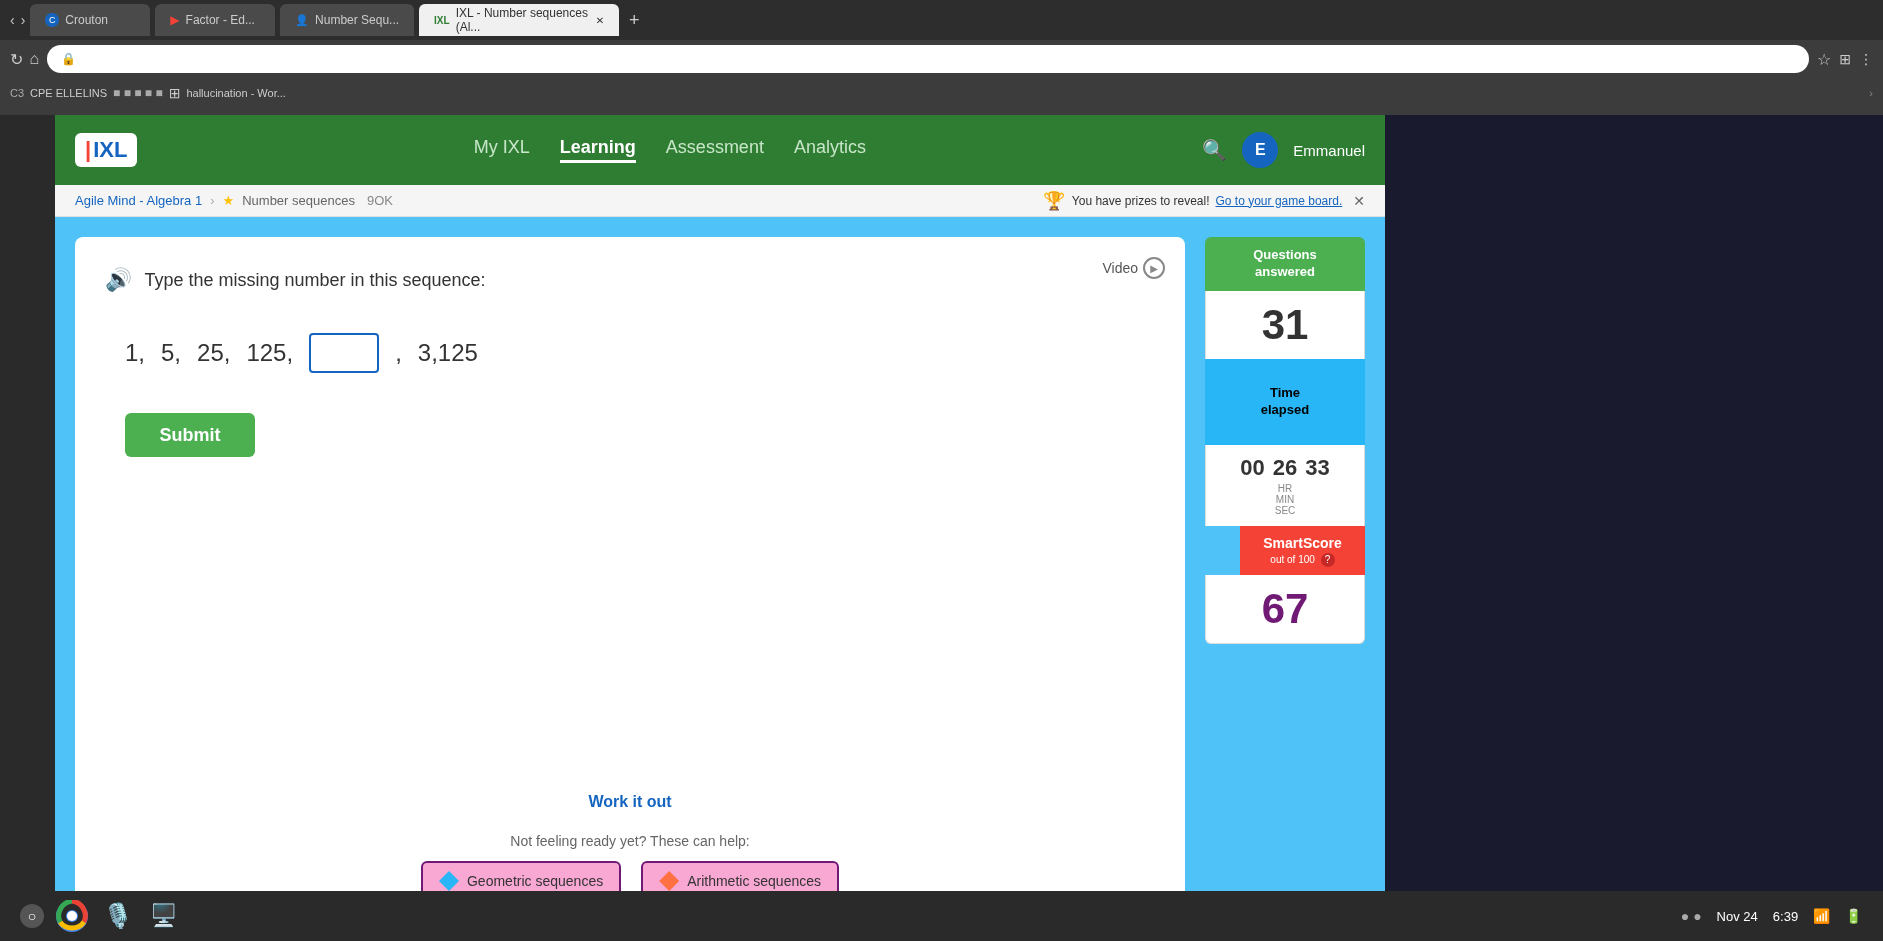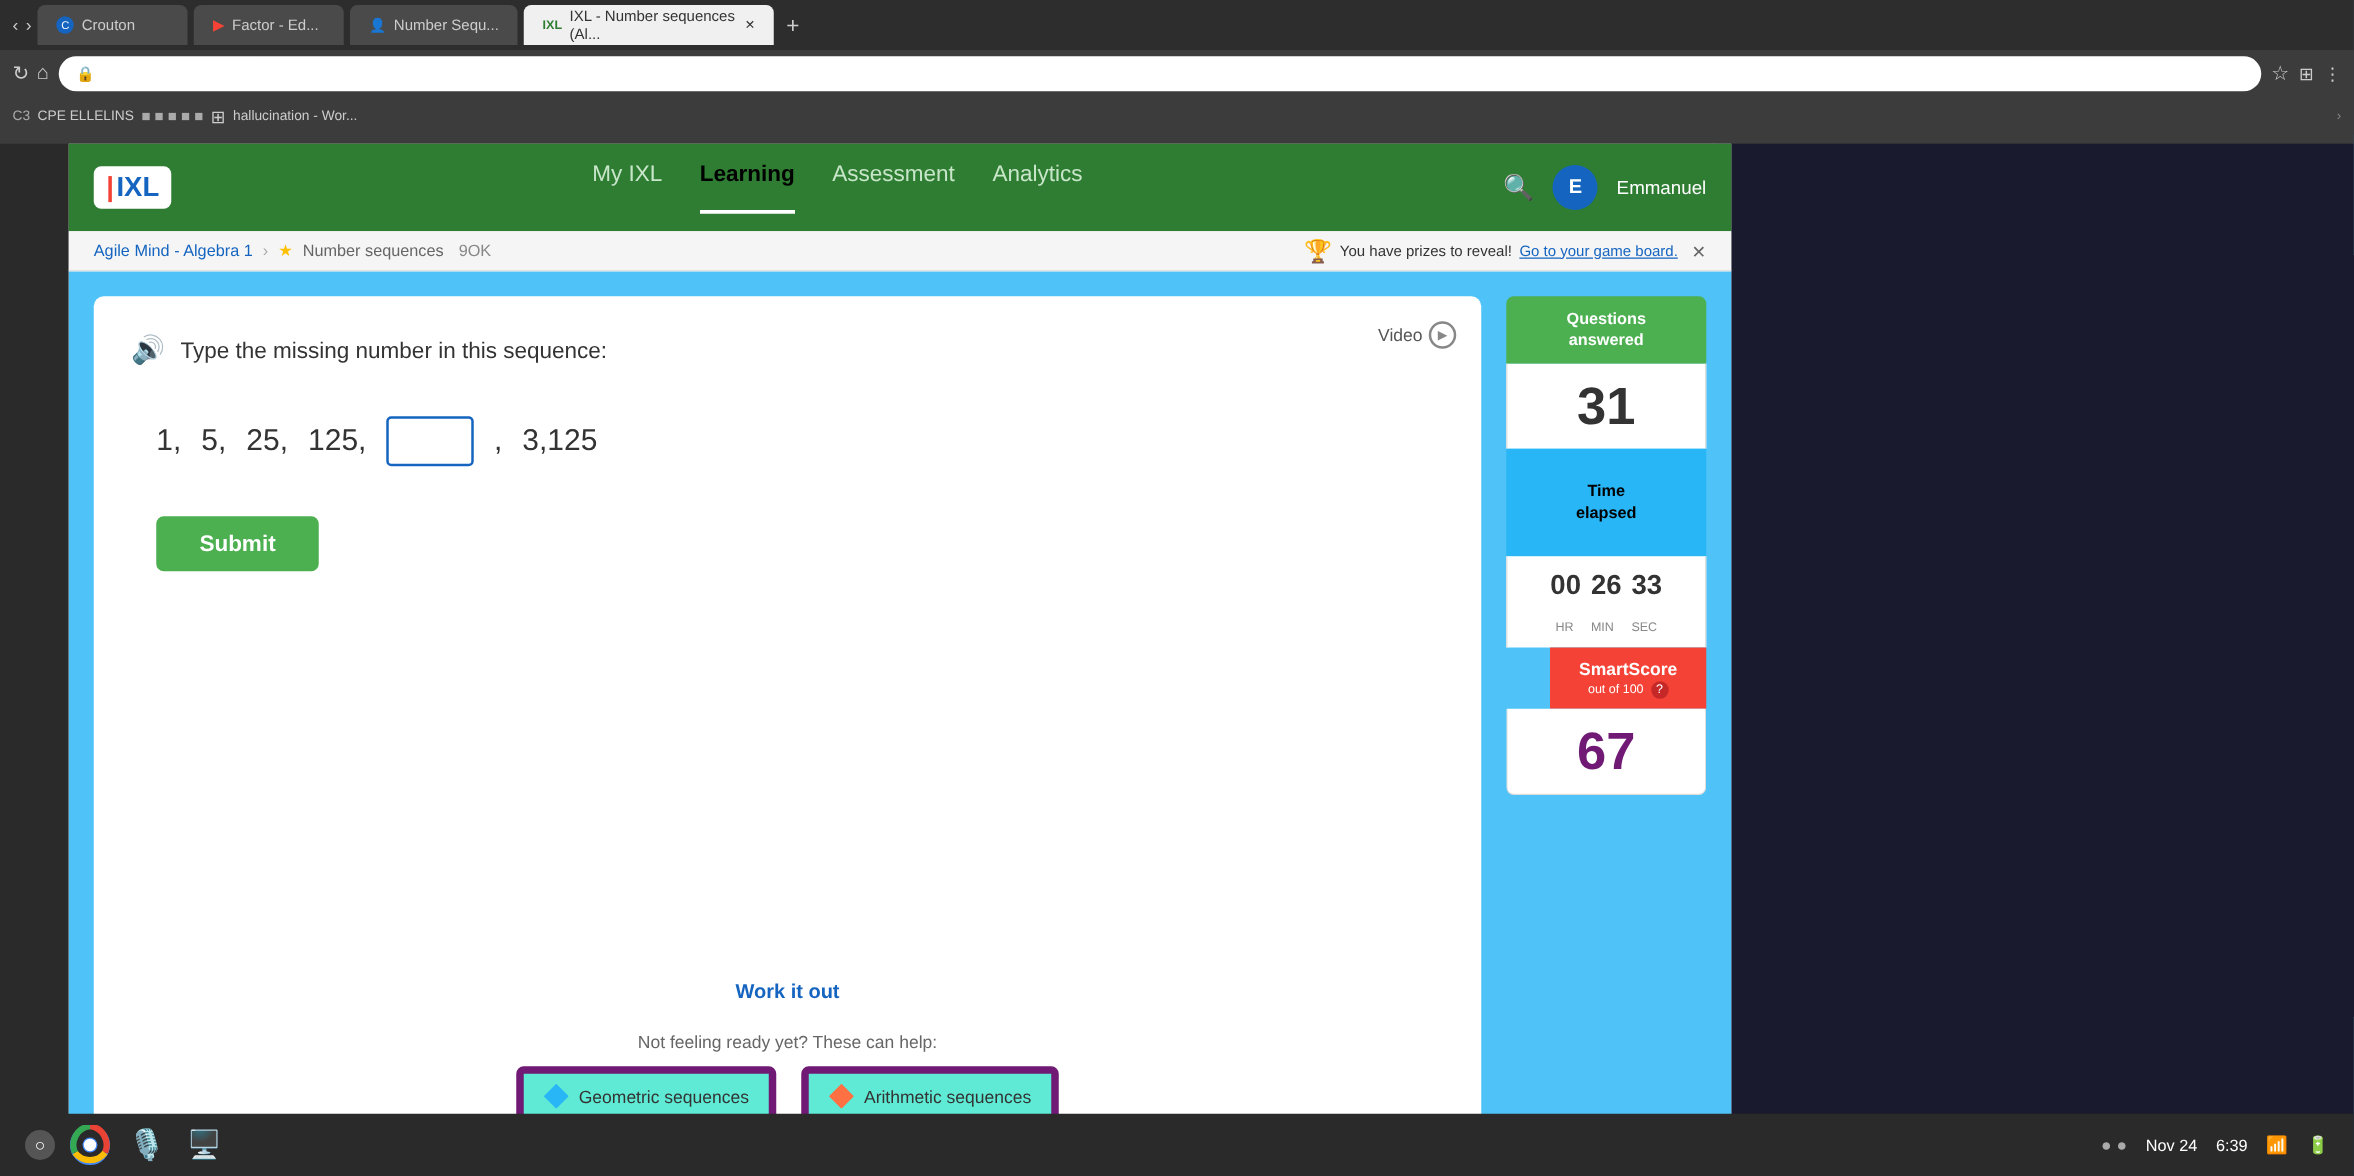--- a/index.html
+++ b/index.html
@@ -105,24 +105,24 @@
       flex: 1;
       justify-content: center;
     }
     .nav-link {
       color: #c8e6c9;
       font-size: 18px;
       cursor: pointer;
       text-decoration: none;
     }
     .nav-link.active {
-      color: #000000;
+      color: #ffffff;
       font-weight: bold;
       border-bottom: 3px solid #fff;
-      padding-bottom: 18px;
+      padding-bottom: 2px;
     }
     .nav-right {
       display: flex;
       align-items: center;
       gap: 15px;
     }
     .search-icon-nav {
       color: #fff;
       font-size: 20px;
       cursor: pointer;
@@ -270,24 +270,24 @@
       gap: 20px;
       justify-content: center;
     }
     .help-link {
       display: flex;
       align-items: center;
       gap: 8px;
       font-size: 14px;
       color: #333;
       cursor: pointer;
-      border: 6px solid #701a75;
+      border: 2px solid #701a75;
       border-radius: 6px;
       padding: 8px 16px;
-      background: #5eead4;
+      background: #f9a8d4;
     }
     .diamond-icon {
       width: 20px; height: 20px;
       background: #29b6f6;
       clip-path: polygon(50% 0%, 100% 50%, 50% 100%, 0% 50%);
       display: inline-block;
     }
     .diamond-icon.orange { background: #ff7043; }
 
     
@@ -338,24 +338,24 @@
       display: flex;
       justify-content: center;
       gap: 8px;
       font-size: 22px;
       font-weight: bold;
       color: #333;
     }
     .time-labels {
       display: flex;
       justify-content: center;
-      gap: 14px;
       font-size: 10px;
       color: #888;
-      margin-top: 16px;
+      margin-top: 2px;
+      flex-direction: column;
     }
     .smart-score-box {
       background: #f44336;
       color: #fff;
       text-align: center;
       padding: 8px;
       font-size: 12px;
       font-weight: bold;
       line-height: 1.4;
       margin-left: 35px;

